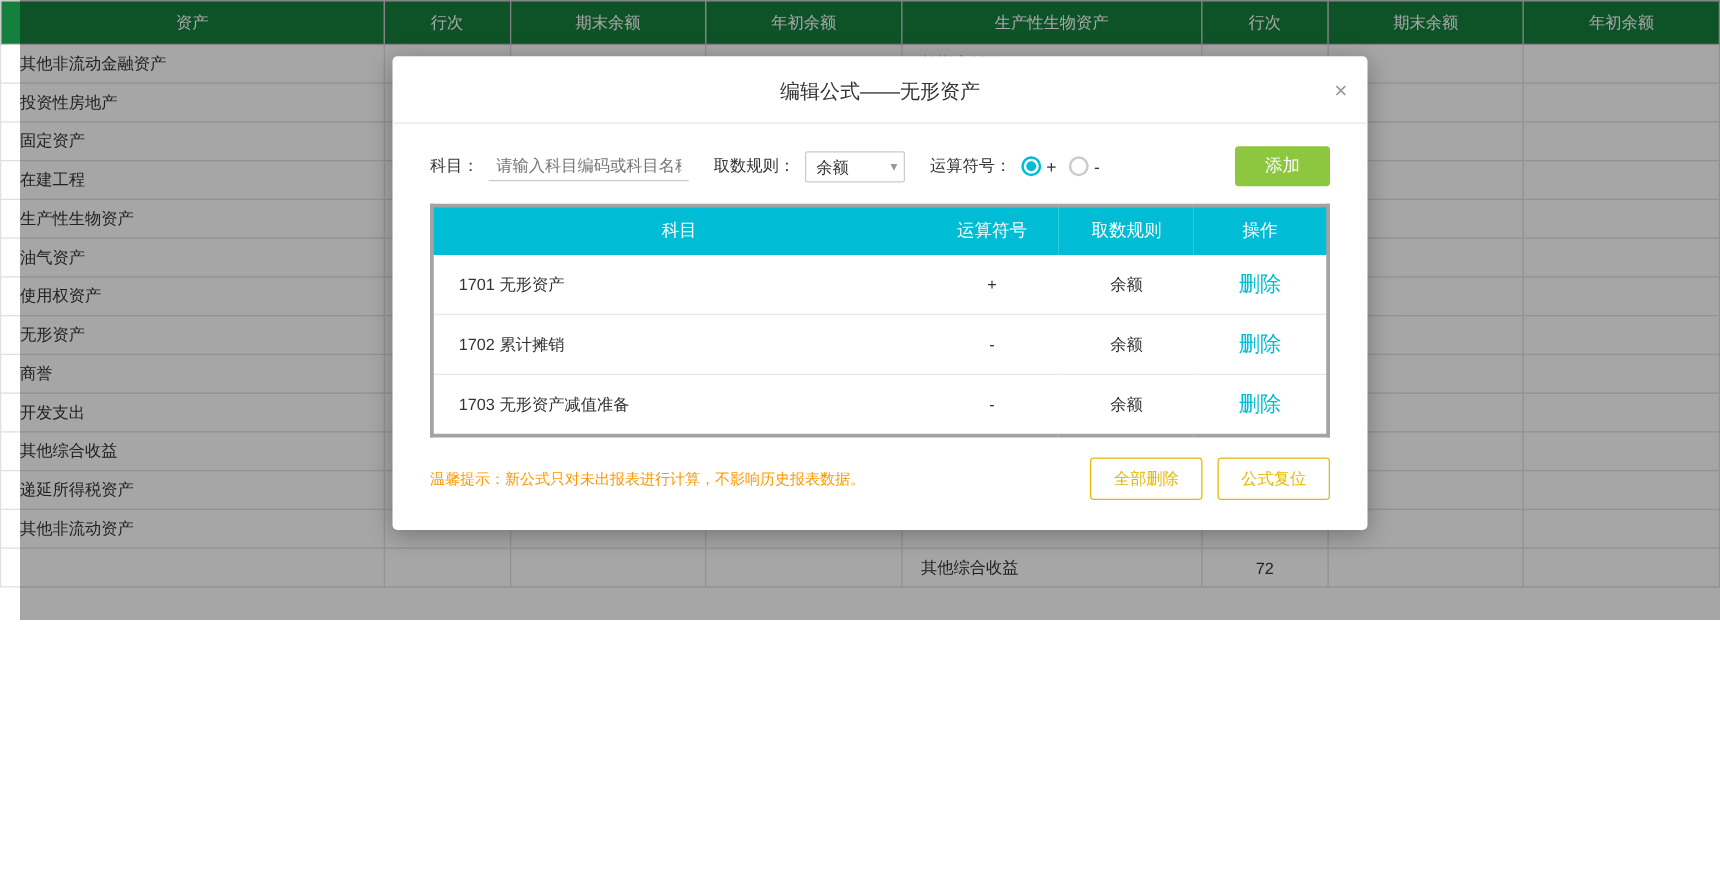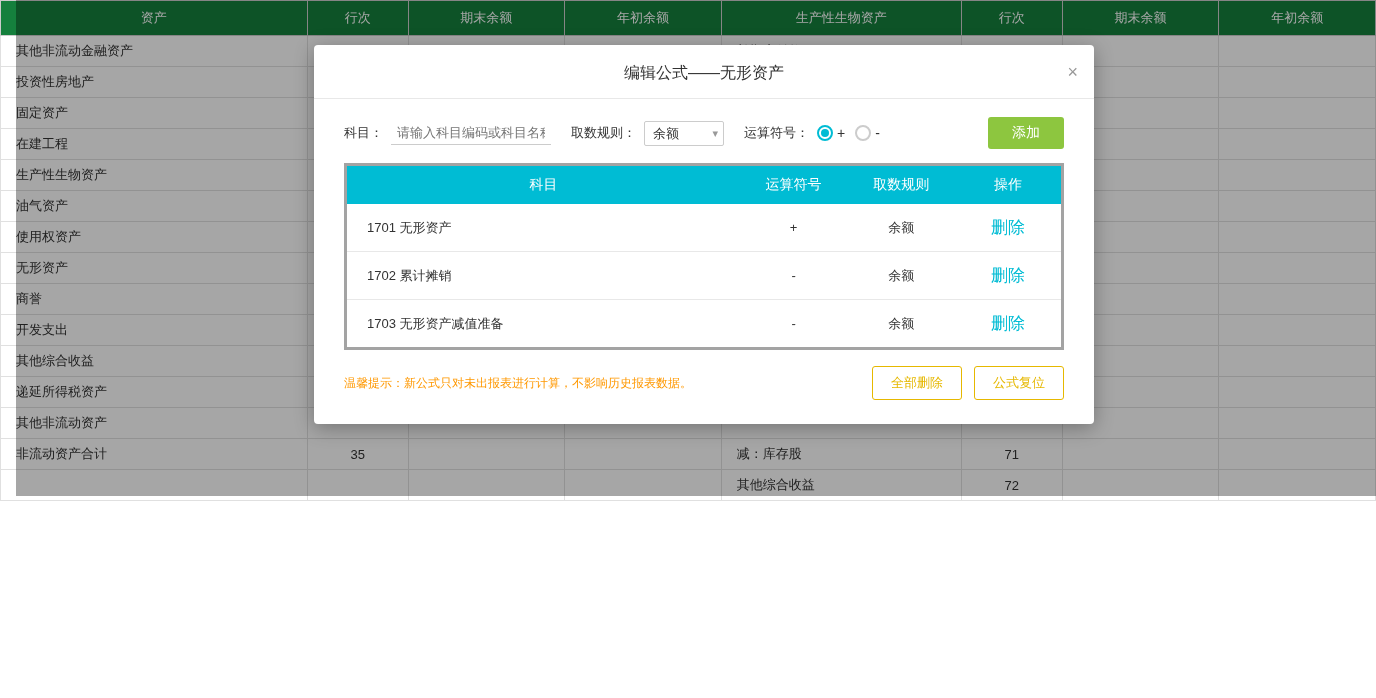--- a/index.html
+++ b/index.html
@@ -429,30 +429,20 @@
           <td></td>
           <td></td>
         </tr>
         <tr>
           <td class="left-text">其他非流动资产</td>
           <td></td>
           <td></td>
           <td></td>
           <td class="left-text"></td>
           <td></td>
-          <td></td>
-          <td></td>
-        </tr>
-        <tr>
-          <td class="left-text">非流动资产合计</td>
-          <td>35</td>
-          <td></td>
-          <td></td>
-          <td class="left-text">减：库存股</td>
-          <td>71</td>
           <td></td>
           <td></td>
         </tr>
         <tr>
           <td class="left-text"></td>
           <td></td>
           <td></td>
           <td></td>
           <td class="left-text">其他综合收益</td>
           <td>72</td>

